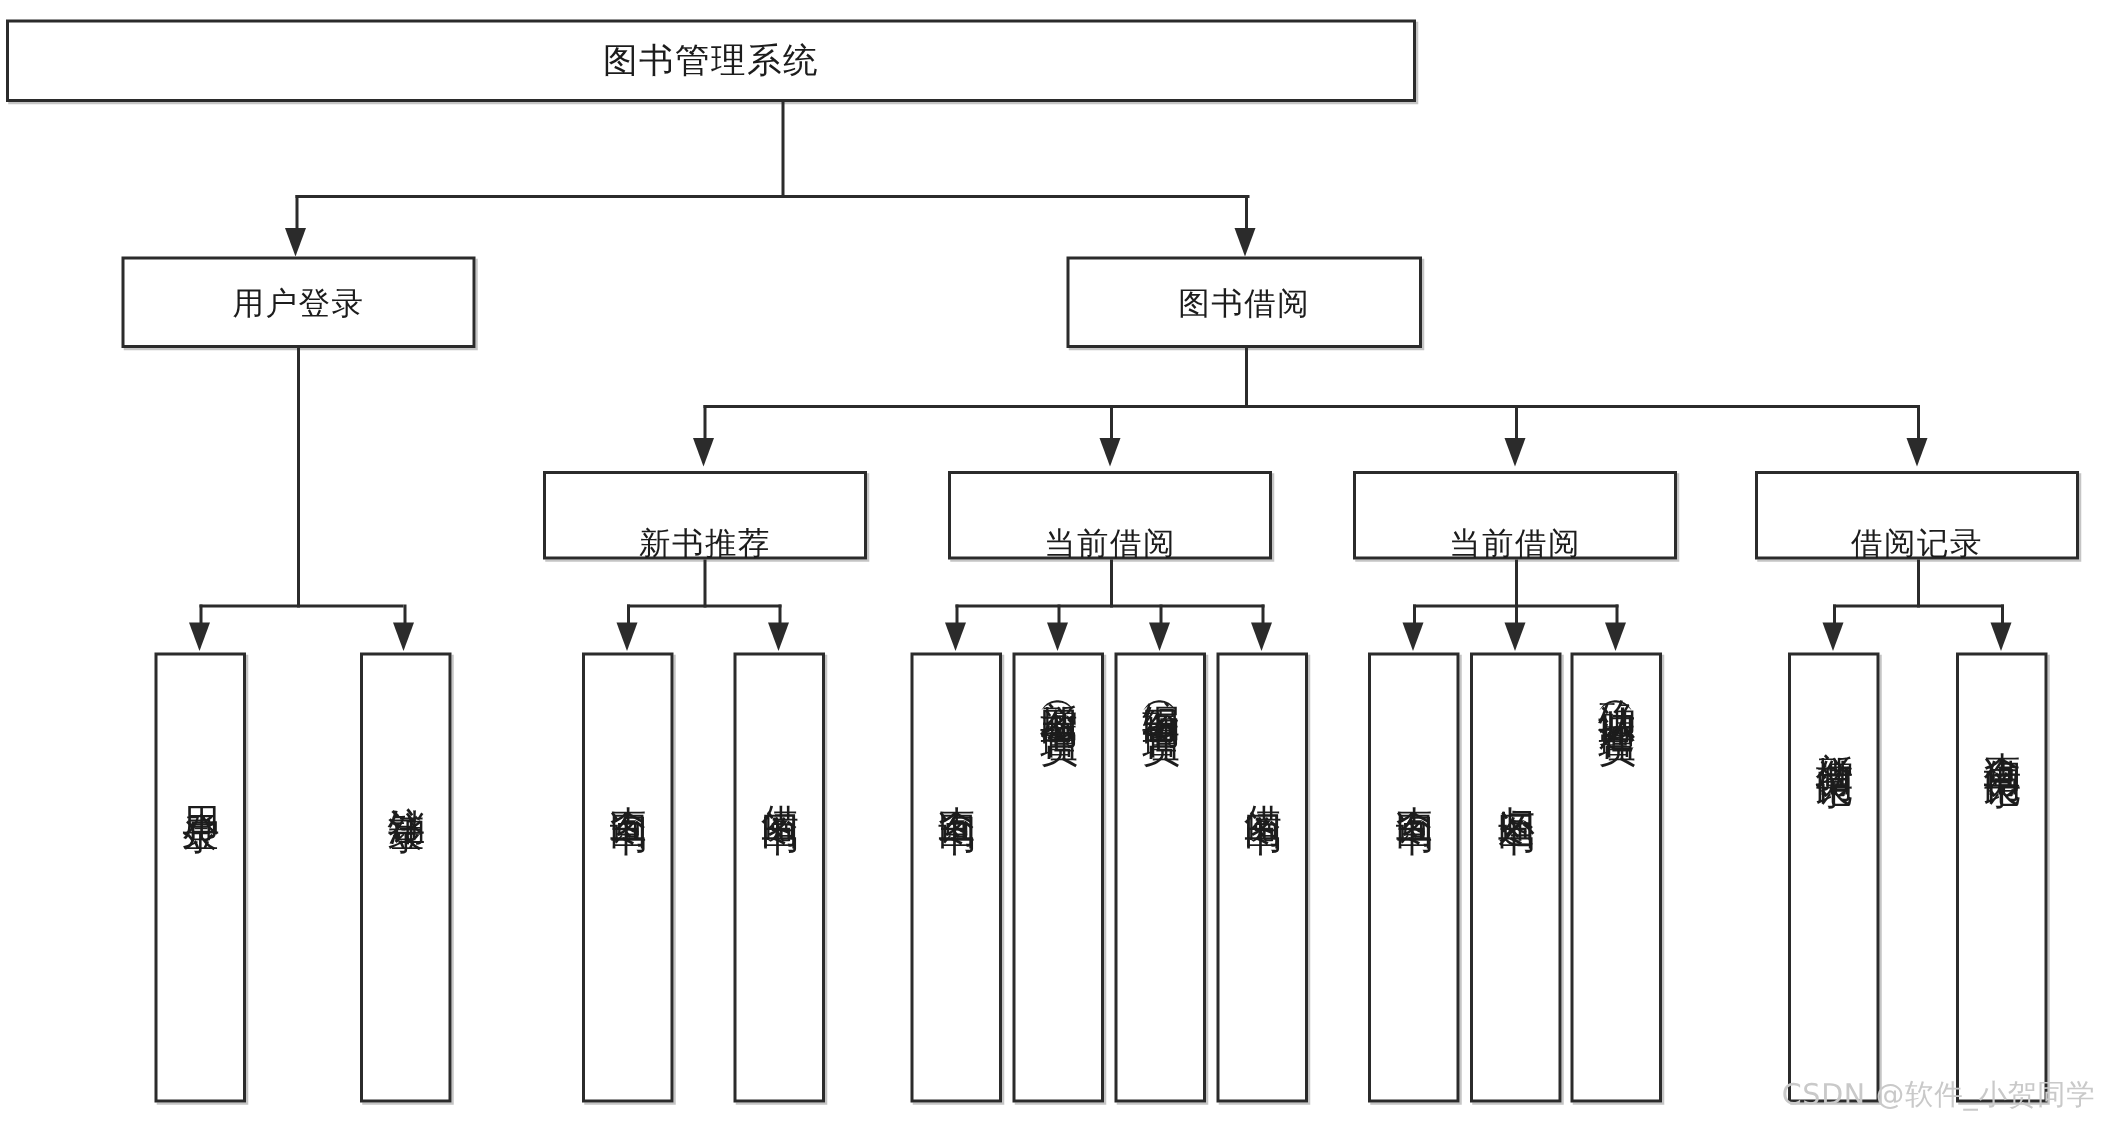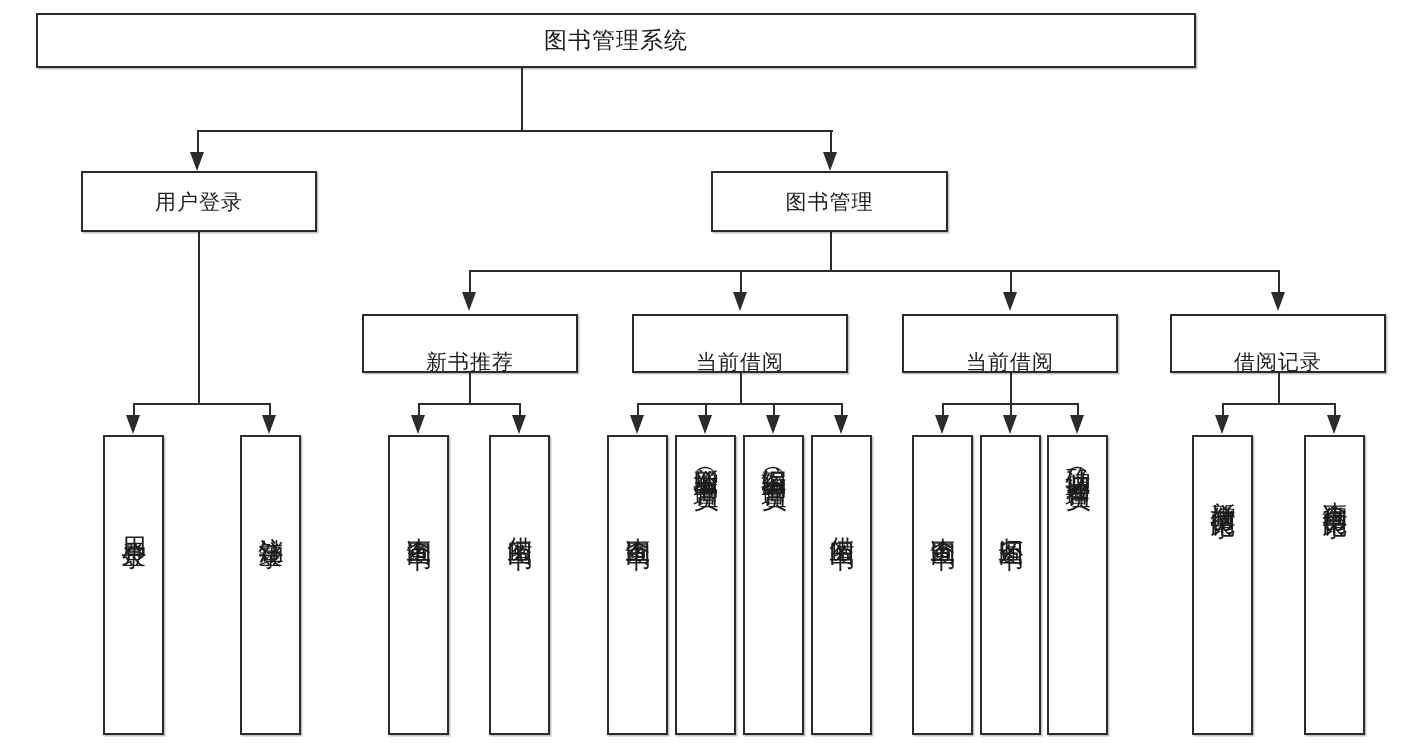--- a/index.html
+++ b/index.html
@@ -80,40 +80,40 @@
     letter-spacing:.5px;
     white-space:nowrap;
     pointer-events:none;
   }
 </style>
 </head>
 <body>
 
 <div id="canvas">
 
-  <div class="node root" style="left:36px;top:13px;width:1160px;height:55px;font-family:Liberation Mono, monospace;">
+  <div class="node root" style="left:4px;top:13px;width:940px;height:55px;font-family:Liberation Mono, monospace;">
     <span class="label">图书管理系统</span>
   </div>
 
   <div class="vline" style="left:521px;top:68px;height:64px;"></div>
 
   <div class="hline" style="left:197px;top:130px;width:636px;"></div>
 
   <div class="vline" style="left:197px;top:130px;height:24px;"></div>
   <div class="arrow" style="left:190px;top:152px;"></div>
 
   <div class="vline" style="left:830px;top:130px;height:24px;"></div>
   <div class="arrow" style="left:823px;top:152px;"></div>
 
   <div class="node lvl1" style="left:81px;top:171px;width:236px;height:61px;">
     <span class="label">用户登录</span>
   </div>
 
   <div class="node lvl1" style="left:711px;top:171px;width:237px;height:61px;">
-    <span class="label">图书管理</span>
+    <span class="label">图书借阅</span>
   </div>
 
   <div class="vline" style="left:198px;top:232px;height:173px;"></div>
   <div class="hline" style="left:133px;top:403px;width:136px;"></div>
   <div class="vline" style="left:133px;top:403px;height:14px;"></div>
   <div class="arrow" style="left:126px;top:415px;"></div>
   <div class="vline" style="left:269px;top:403px;height:14px;"></div>
   <div class="arrow" style="left:262px;top:415px;"></div>
 
   <div class="vline" style="left:830px;top:232px;height:40px;"></div>
@@ -215,14 +215,15 @@
     <span class="label">确认归还（管理员）</span>
   </div>
 
   <div class="node leaf low" style="left:1192px;top:435px;width:61px;height:300px;">
     <span class="label">新增借阅记录</span>
   </div>
   <div class="node leaf low" style="left:1304px;top:435px;width:61px;height:300px;">
     <span class="label">查询借阅记录</span>
   </div>
 
+  <div id="watermark">CSDN @软件_小贺同学</div>
 
 </div>
 
 </body></html>

